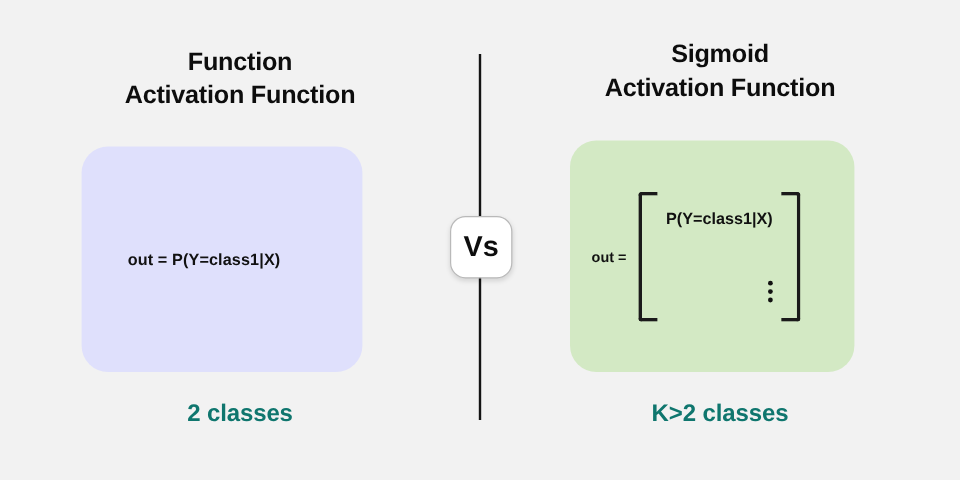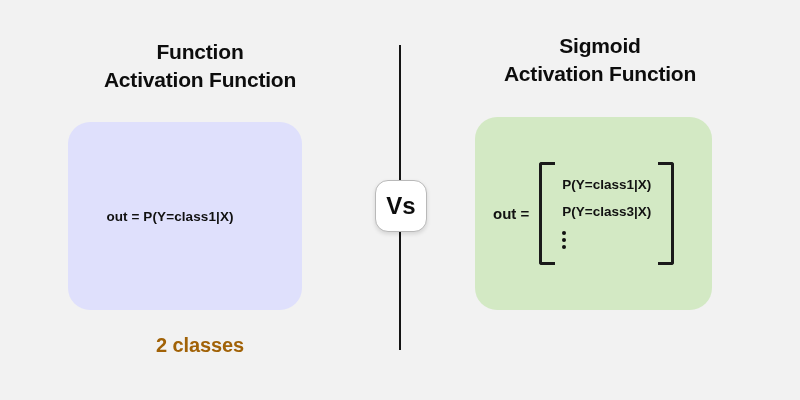--- a/index.html
+++ b/index.html
@@ -82,21 +82,21 @@
     top: 0;
     width: 237px;
     height: 193px;
     display: flex;
     align-items: center;
     justify-content: flex-start;
     padding-left: 18px;
     box-sizing: border-box;
   }
   #sigmoid-out-label {
-    font-size: 15px;
+    font-size: 12px;
     font-weight: bold;
     color: #111111;
     white-space: nowrap;
     margin-right: 10px;
   }
   .matrix {
     display: flex;
     align-items: stretch;
   }
   .bracket {
@@ -111,23 +111,24 @@
     border-bottom-left-radius: 3px;
   }
   .bracket-right {
     border-right: 3px solid #1a1a1a;
     border-top-right-radius: 3px;
     border-bottom-right-radius: 3px;
   }
   .matrix-rows {
     display: flex;
     flex-direction: column;
-    align-items: flex-start;
+    align-items: flex-end;
     justify-content: center;
     padding: 9px 7px;
+    gap: 32px;
   }
   .matrix-row {
     font-size: 13.5px;
     font-weight: bold;
     color: #111111;
     line-height: 15px;
     padding: 6px 0;
     white-space: nowrap;
     text-align: center;
   }
@@ -143,21 +144,21 @@
     background: #111111;
     margin: 3px auto;
   }
 
   
   .panel-caption {
     position: absolute;
     text-align: center;
     font-weight: bold;
     font-size: 20px;
-    color: #a16207;
+    color: #0f766e;
     letter-spacing: -0.1px;
   }
   #caption-left  { left: 35px;  top: 334px; width: 330px; }
   #caption-right { left: 435px; top: 334px; width: 330px; }
 
   
   #divider-line {
     position: absolute;
     left: 399px;
     top: 45px;
@@ -213,26 +214,26 @@
     <span class="title-line2">Activation Function</span>
   </div>
 
   <div id="box-sigmoid" class="formula-box" style="background: rgb(211, 233, 196);">
     <div id="sigmoid-formula">
       <span id="sigmoid-out-label">out =</span>
       <span class="matrix">
         <span class="bracket bracket-left"></span>
         <span class="matrix-rows" id="matrix-rows">
             <span class="matrix-row">P(Y=class1|X)</span>
-            <span class="matrix-row">P(Y=class3|X)</span>
             <span class="matrix-row matrix-vdots">
               <span class="dot"></span>
               <span class="dot"></span>
               <span class="dot"></span>
             </span>
           </span>
         <span class="bracket bracket-right"></span>
       </span>
     </div>
   </div>
 
+  <div id="caption-right" class="panel-caption">K&gt;2 classes</div>
 
 </div>
 
 </body></html>

